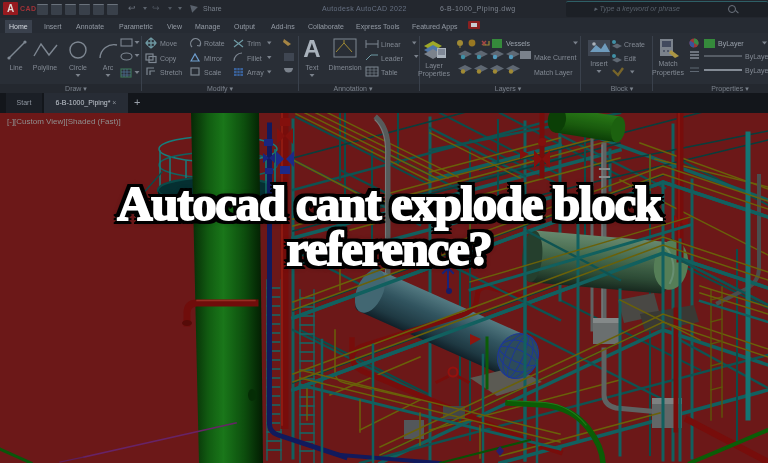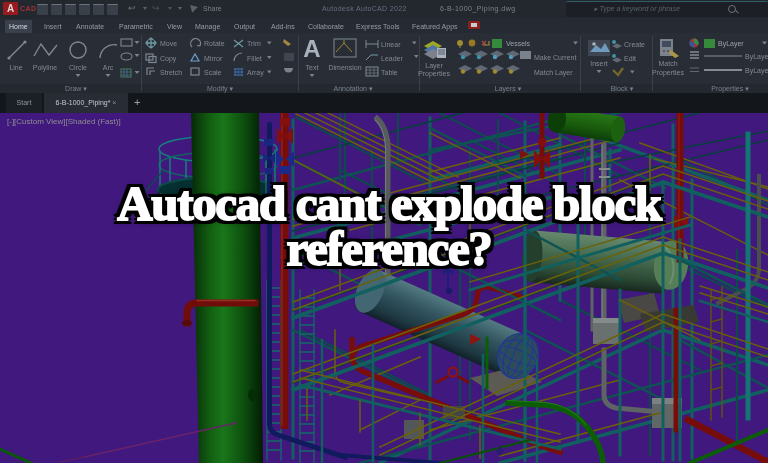--- a/index.html
+++ b/index.html
@@ -19,21 +19,21 @@
   
   #ribbon{left:0;top:33px;width:768px;height:51px;background:#292e36;}
   #panelrow{left:0;top:84px;width:768px;height:9px;background:#24282f;}
   
   #filetabs{left:0;top:93px;width:768px;height:20px;background:#13161b;}
   #starttab{position:absolute;left:6px;top:0px;width:36px;height:20px;background:#1b1f26;
             color:#8f96a0;font-size:7px;text-align:center;line-height:20px;}
   #dwgtab{position:absolute;left:44px;top:0px;width:84px;height:20px;background:#272c35;
           color:#c3c9d1;font-size:7px;line-height:20px;text-align:center;}
   
-  #viewport{left:0;top:113px;width:768px;height:350px;background:#4c1d95;}
+  #viewport{left:0;top:113px;width:768px;height:350px;background:#7f1d1d;}
   #vplabel{position:absolute;left:7px;top:4px;font-size:8px;color:#8f8f8f;}
   
   #overlay{position:absolute;left:5px;top:68px;width:768px;text-align:center;
            font-family:"Liberation Serif", serif;font-weight:bold;color:#fff;
            font-size:49px;line-height:45px;letter-spacing:-1.35px;
            -webkit-text-stroke:1.8px #fff;
            text-shadow:
              -4px -4px 0 #000, 4px -4px 0 #000, -4px 4px 0 #000, 4px 4px 0 #000,
              -4px 0 0 #000, 4px 0 0 #000, 0 -4px 0 #000, 0 4px 0 #000,
              -3px -3px 0 #000, 3px -3px 0 #000, -3px 3px 0 #000, 3px 3px 0 #000,

